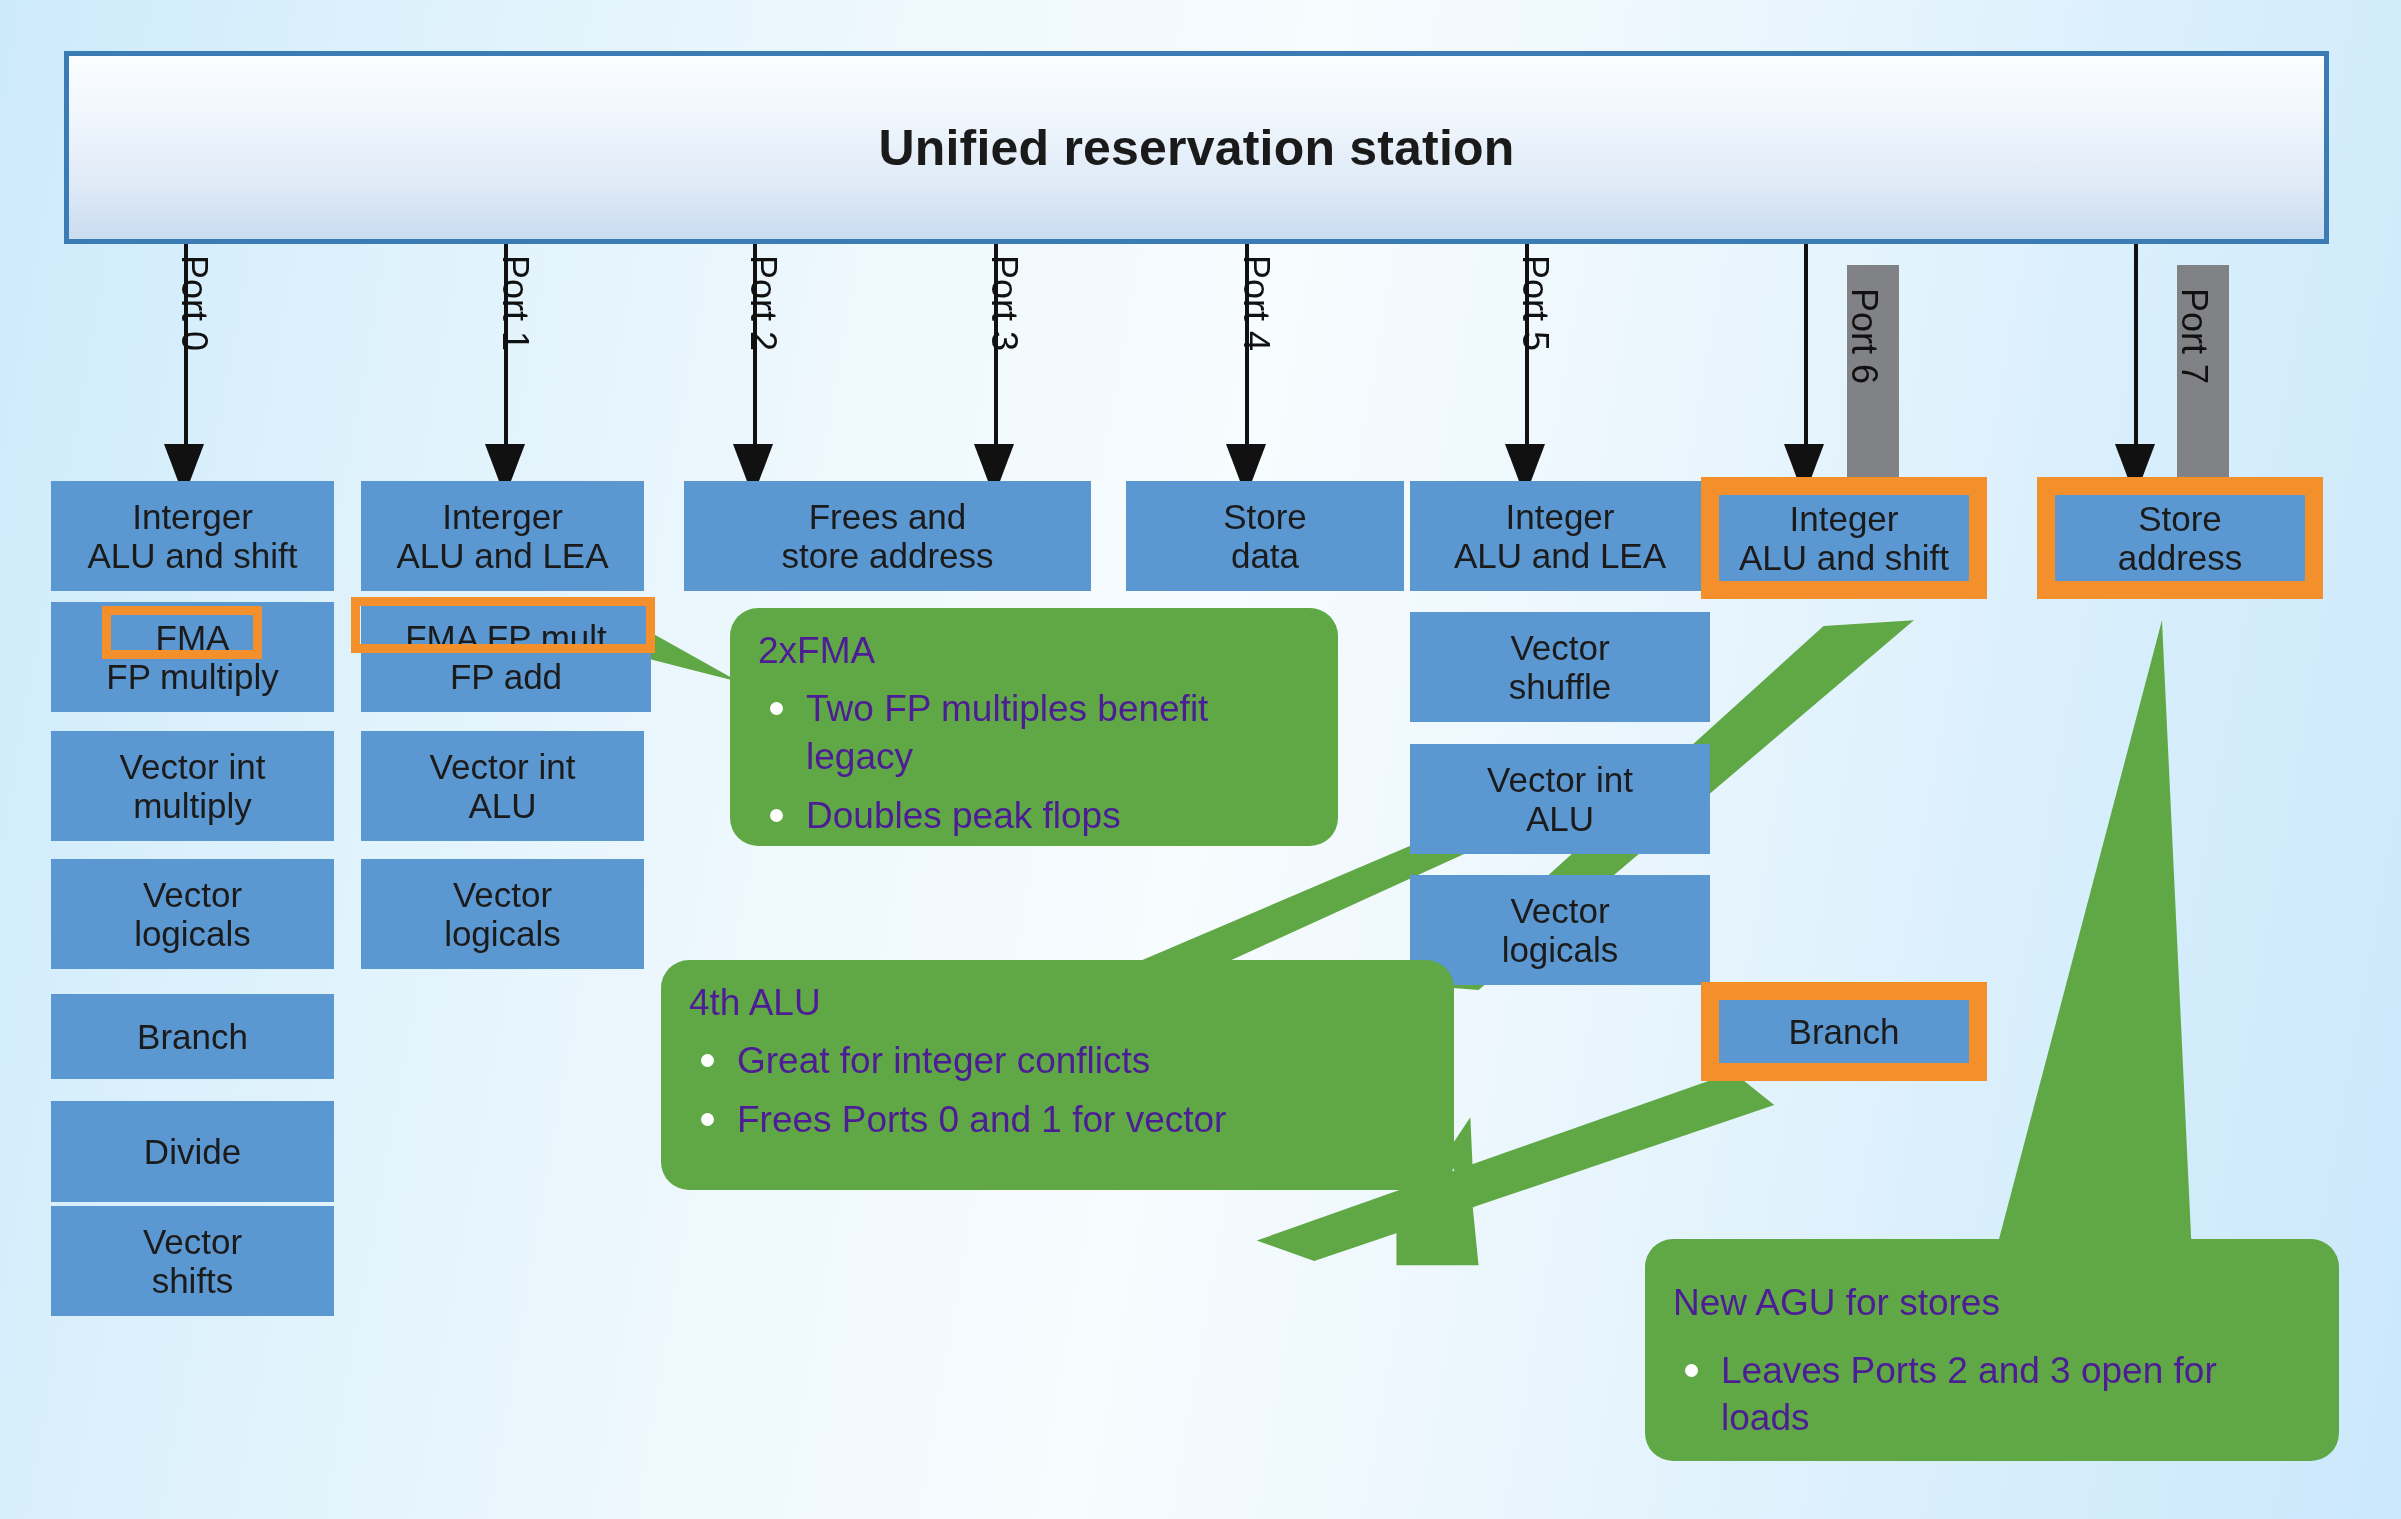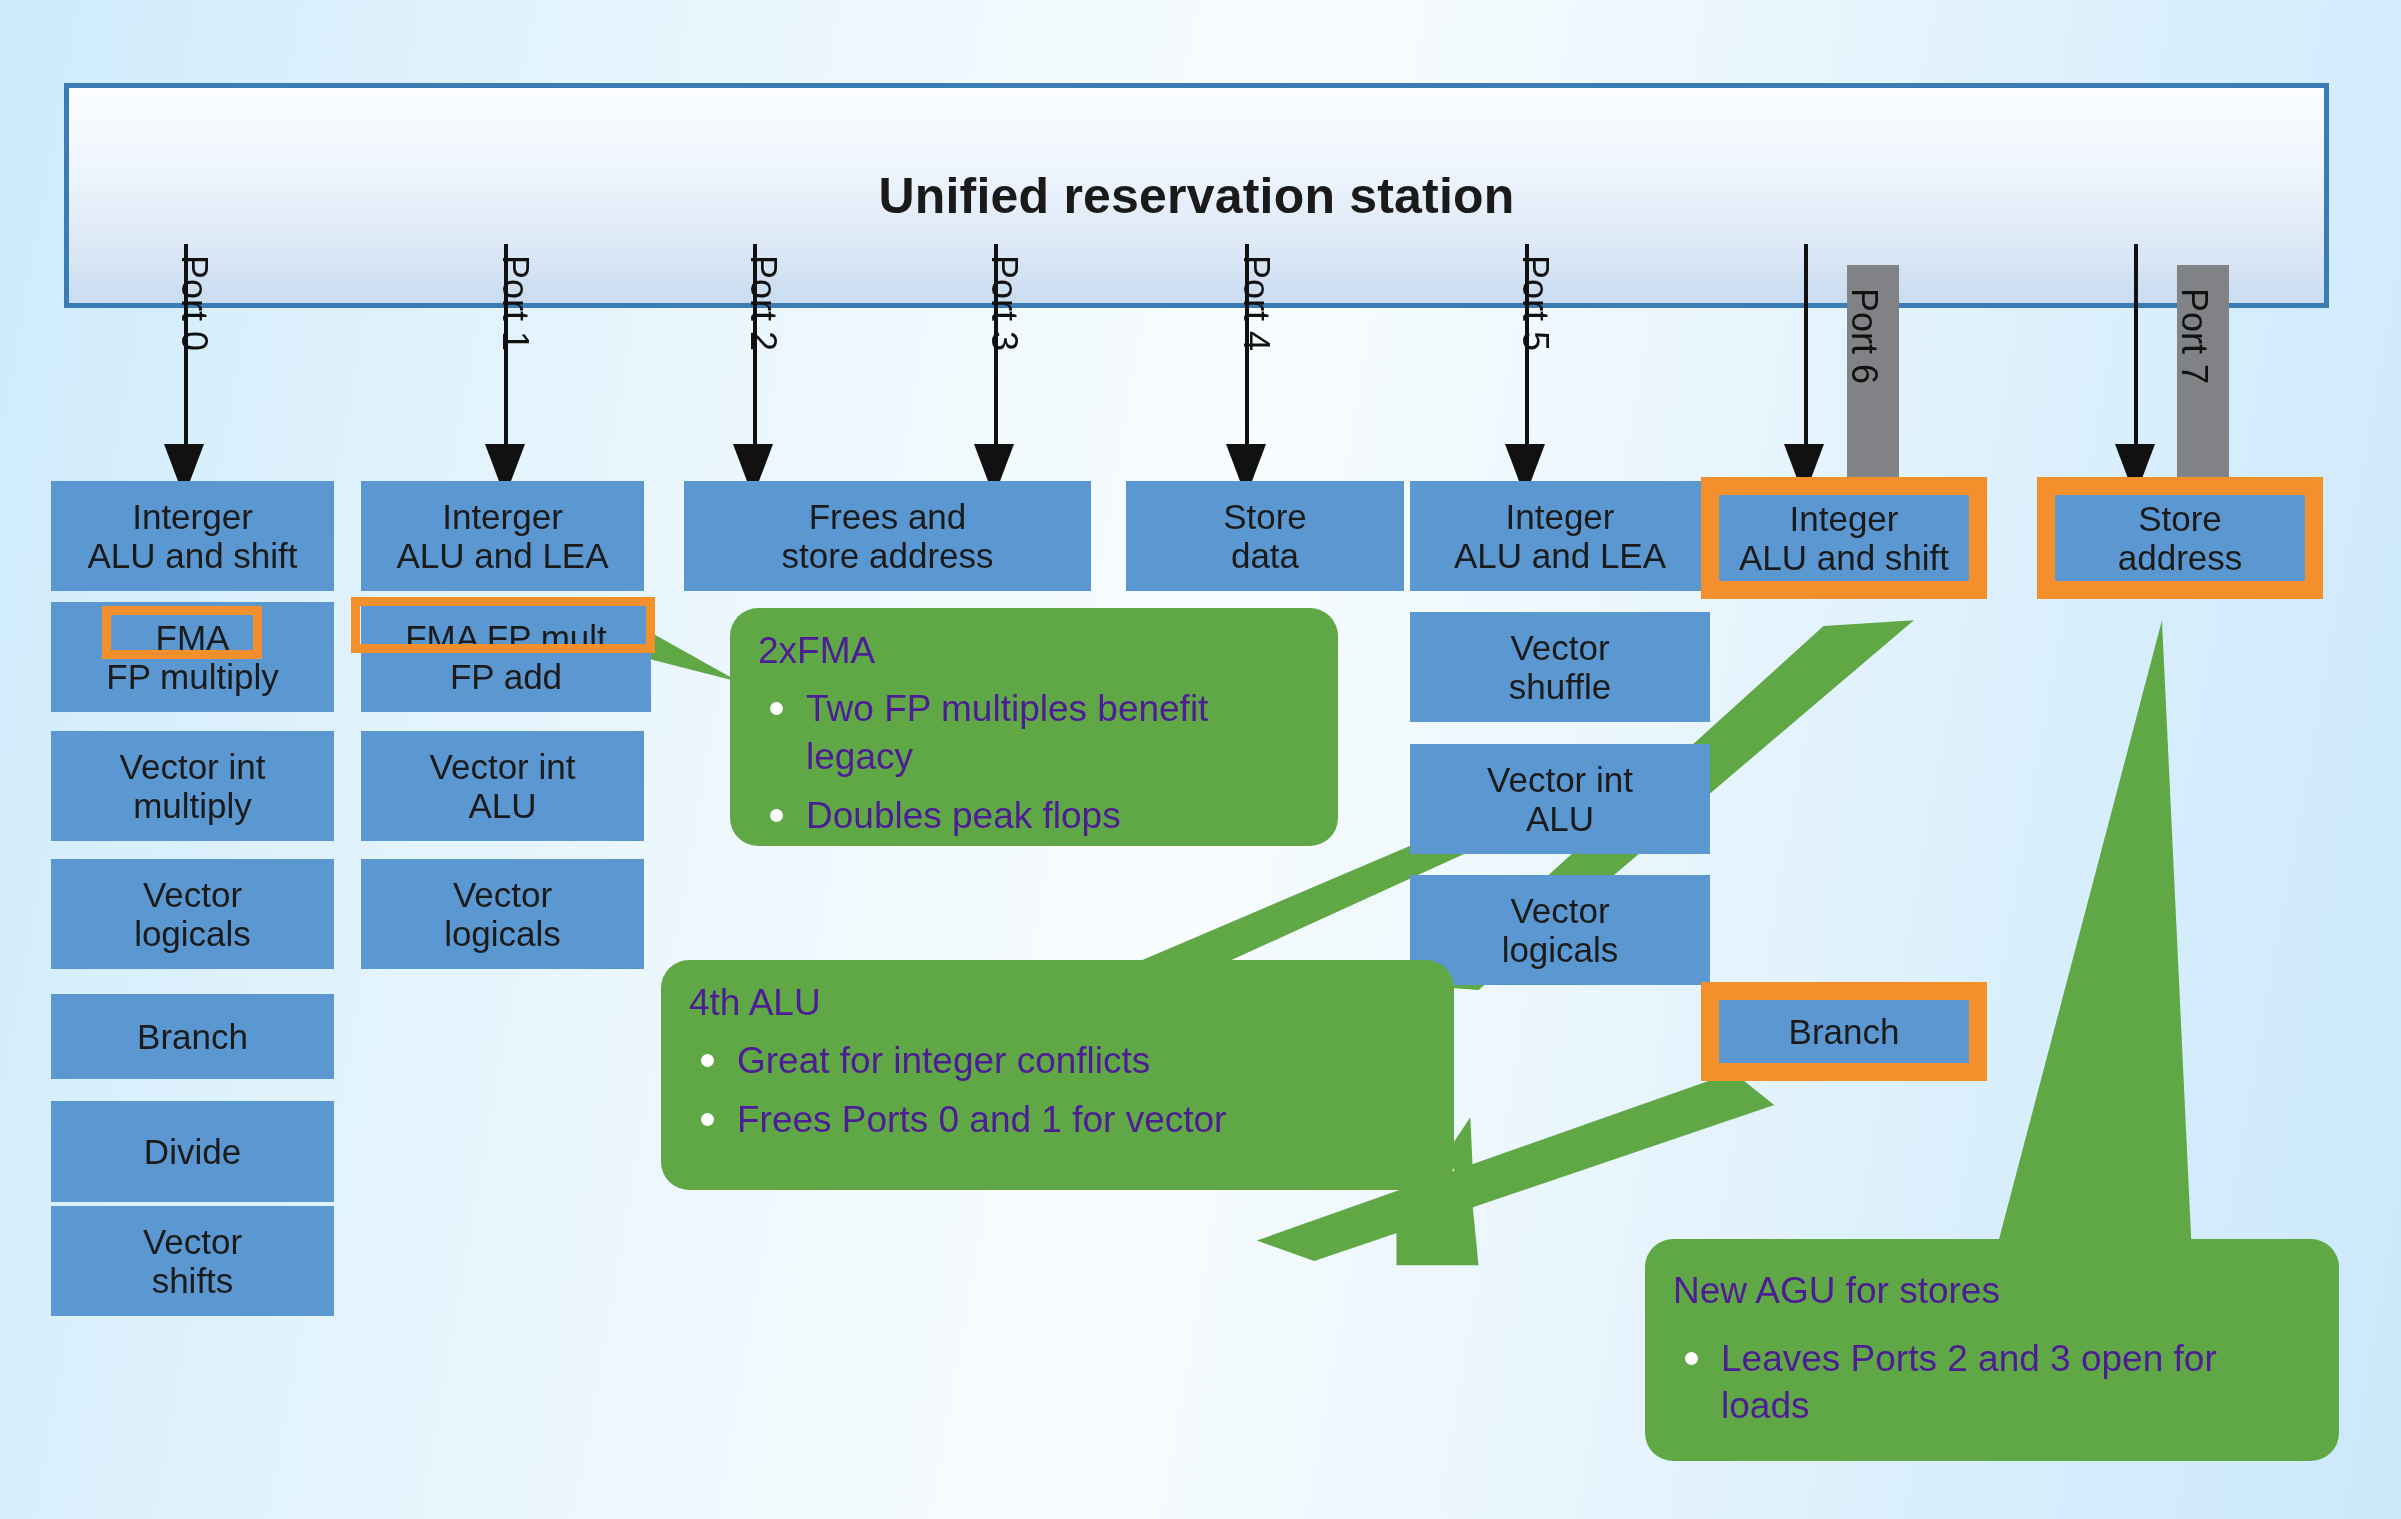--- a/index.html
+++ b/index.html
@@ -6,24 +6,24 @@
   body{
     width:2401px;height:1520px;
     font-family:"Liberation Sans","DejaVu Sans",sans-serif;
     background:linear-gradient(100deg,#cdeafb 0%,#dcf1fc 14%,#eef8fd 34%,#f7fcfe 50%,#eaf6fd 66%,#d7eefc 84%,#cbe8fb 100%);
     overflow:hidden;
   }
   #stage{position:relative;width:2401px;height:1520px;}
 
   
   .rs-box{
-    position:absolute;left:64px;top:51px;width:2265px;height:225px;
+    position:absolute;left:64px;top:51px;width:2265px;height:193px;
     background:linear-gradient(180deg,#fbfdff 0%,#f1f7fd 30%,#dfeaf7 70%,#c9dcf0 100%);
     border:5.8px solid #3b7cb5;box-sizing:border-box;
-    display:flex;align-items:center;justify-content:center;margin-top:32px;
+    display:flex;align-items:center;justify-content:center;
   }
   .rs-box span{
     font-size:50px;font-weight:bold;color:#1a1a1a;letter-spacing:0.2px;
     font-family:"Liberation Sans","DejaVu Sans",sans-serif;
   }
 
   
   .port-line{position:absolute;width:4.1px;background:#111;}
   .port-head{position:absolute;width:0;height:0;border-left:20.5px solid transparent;border-right:20.5px solid transparent;border-top:53px solid #111;}
   .port-label{
@@ -214,20 +214,20 @@
   <div class="callout" style="left:661px;top:960px;width:793px;height:230px;">
     <div class="ttl">4th ALU</div>
     <ul>
       <li>Great for integer conflicts</li>
       <li>Frees Ports 0 and 1 for vector</li>
     </ul>
   </div>
 
 
   <div class="callout" style="left:1645px;top:1239px;width:694px;height:222px;padding-top:30px;">
-    <div class="ttl" style="margin-bottom:21.4px;">New AGU for stores</div>
+    <div class="ttl" style="margin-bottom:21.4px;margin-top:12px;">New AGU for stores</div>
     <ul>
       <li style="margin-top:18px;">Leaves Ports 2 and 3 open for loads</li>
     </ul>
   </div>
 
 </div>
 
 
 </body></html>

